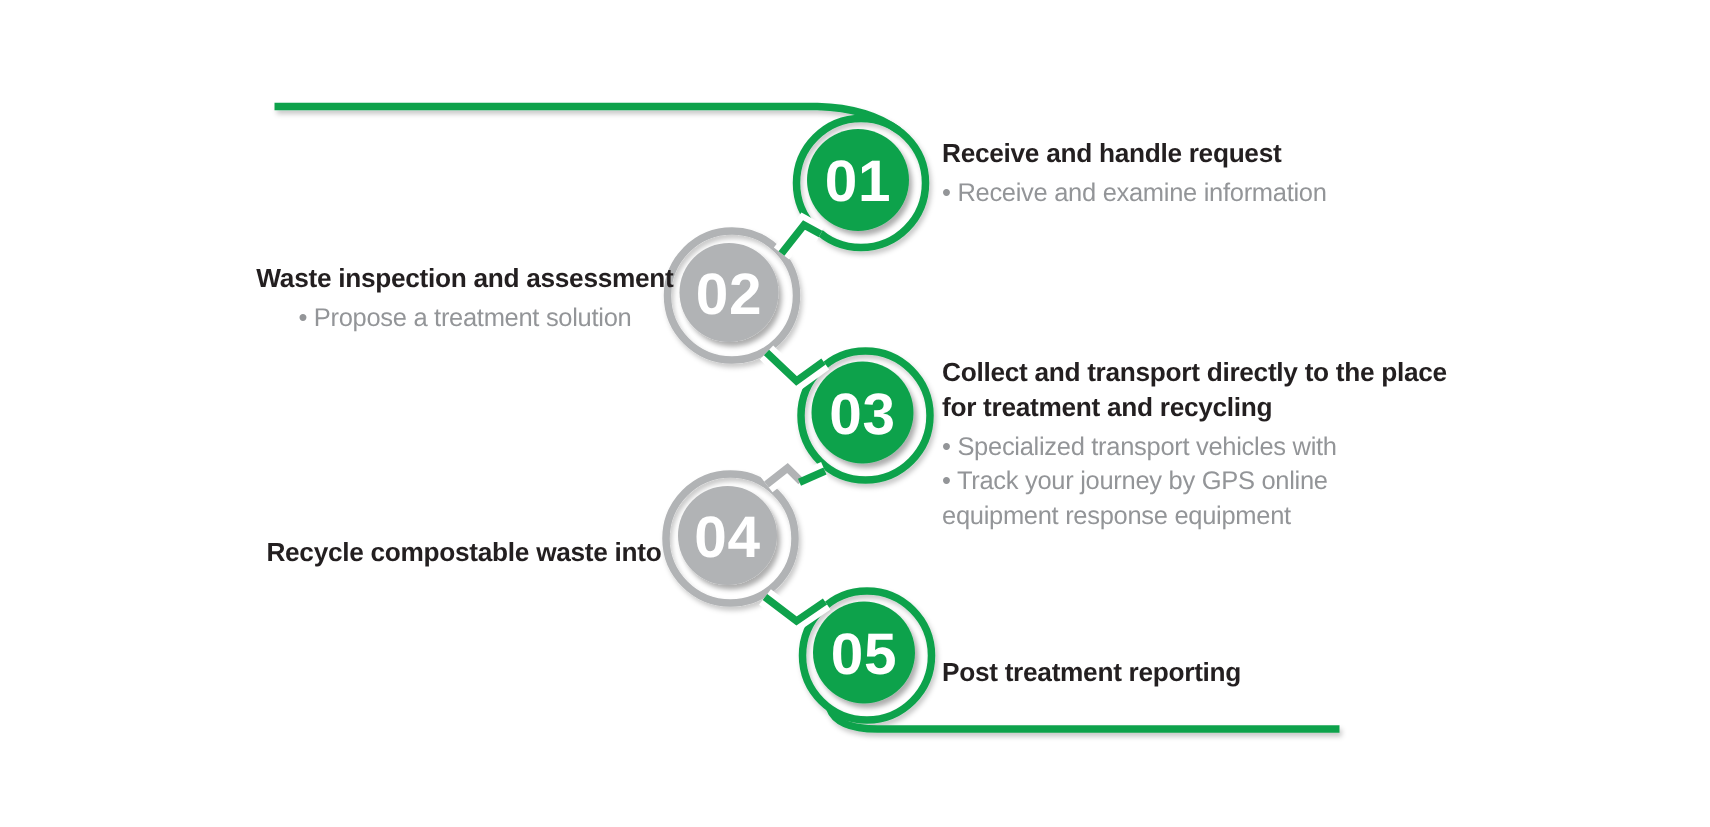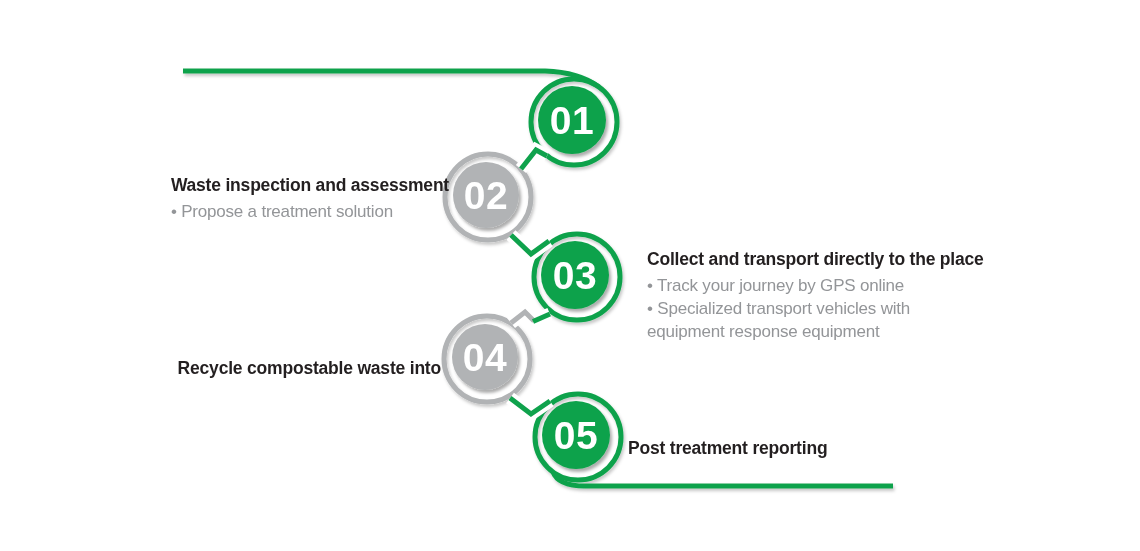--- a/index.html
+++ b/index.html
@@ -59,21 +59,21 @@
     font-family: "Liberation Sans", sans-serif;
     font-size: 39px;
     font-weight: 700;
     text-anchor: middle;
     letter-spacing: 0.5px;
   }
   .step-text {
     position: absolute;
     white-space: nowrap;
   }
-  .step-text.align-right { text-align: left; }
+  .step-text.align-right { text-align: center; }
   .title-line {
     color: var(--heading, #231F20);
     font-size: 17.5px;
     font-weight: 700;
     line-height: 23px;
     letter-spacing: -0.2px;
   }
   .bullet-line {
     color: var(--bullet, #939598);
     font-size: 17px;
@@ -134,33 +134,40 @@
 
     <g>
       <text class="num" x="572" y="134">01</text>
       <text class="num" x="486" y="209">02</text>
       <text class="num" x="575" y="289">03</text>
       <text class="num" x="485" y="371">04</text>
       <text class="num" x="576" y="449">05</text>
     </g>
   </svg>
 
+  <div class="step-text" style="left:628px; top:91px;">
+    <div class="title-line">Receive and handle request</div>
+    <div class="bullet-group">
+      <div class="bullet-line">• Receive and examine information</div>
+    </div>
+  </div>
 
   <div class="step-text align-right" style="right:710px; top:174px;">
     <div class="title-line">Waste inspection and assessment</div>
     <div class="bullet-group">
       <div class="bullet-line">• Propose a treatment solution</div>
     </div>
   </div>
 
-  <div class="step-text" style="left:628px; top:248px;margin-left:19px;">
+  <div class="step-text" style="left:628px; top:237px;">
     <div class="title-line">Collect and transport directly to the place</div>
+    <div class="title-line">for treatment and recycling</div>
     <div class="bullet-group">
+      <div class="bullet-line">• Specialized transport vehicles with</div>
       <div class="bullet-line">• Track your journey by GPS online</div>
-      <div class="bullet-line">• Specialized transport vehicles with</div>
       <div class="bullet-line">equipment response equipment</div>
     </div>
   </div>
 
   <div class="step-text align-right" style="right:718px; top:357px;">
     <div class="title-line">Recycle compostable waste into</div>
   </div>
 
   <div class="step-text" style="left:628px; top:437px;">
     <div class="title-line">Post treatment reporting</div>

